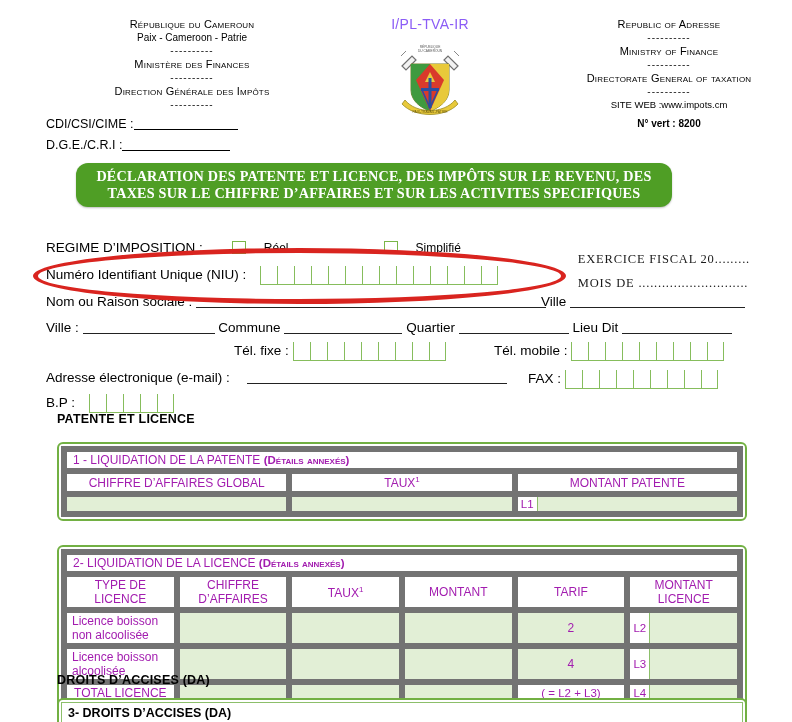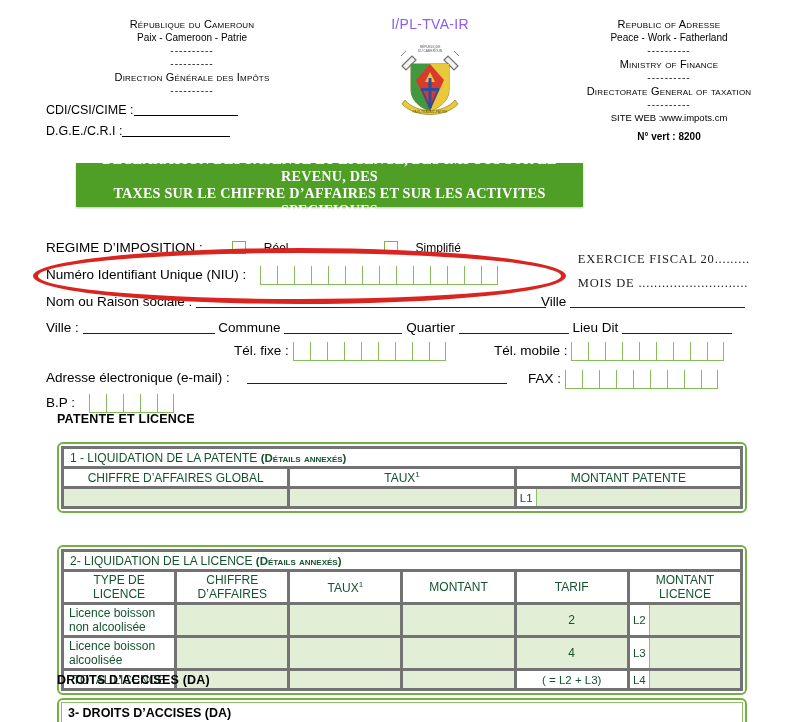--- a/index.html
+++ b/index.html
@@ -26,22 +26,22 @@
 
   .dgeline { font-size:12.5px; text-align:left; margin-top:7px; white-space:nowrap; }
   .dgeline .ul { display:inline-block; border-bottom:1px solid #000; height:13px; vertical-align:-2px; }
 
   .hdr-center { position:absolute; left:340px; top:16px; width:180px; text-align:center; }
   .form-code { color:#8b5cf6; font-size:14px; letter-spacing:.3px; }
   .coat { margin:6px auto 0; display:block; }
 
   
   .banner {
-    position:absolute; left:76px; top:163px; width:507px; height:44px;
-    background:#4f9e25; border-radius:0;
+    position:absolute; left:76px; top:163px; width:596px; height:44px;
+    background:#4f9e25; border-radius:12px;
     display:flex; align-items:center; justify-content:center;
     box-shadow:0 1px 2px rgba(0,0,0,.25);
   }
   .banner-txt {
     color:#ffffff; font-family:"Liberation Serif", serif; font-weight:bold;
     font-size:14.2px; line-height:17px; text-align:center; letter-spacing:.2px;
     padding:0 10px;
   }
 
   
@@ -71,22 +71,22 @@
   
   .sec-label { position:absolute; font-size:12.5px; font-weight:bold; letter-spacing:.2px; }
 
   
   .tbl-wrap {
     position:absolute; border:2.2px solid #72b043; border-radius:6px;
     background:#ffffff; padding:2px;
   }
   table.gt { width:100%; border-collapse:collapse; table-layout:fixed; }
   table.gt td, table.gt th {
-    border:3px solid #737373; font-size:12px; text-align:center;
-    height:20px; padding:1px 2px; font-weight:normal; color:#14532d;
+    border:6px solid #737373; font-size:12px; text-align:center;
+    height:20px; padding:1px 2px; font-weight:normal; color:#a21caf;
   }
   .t-title {
     text-align:left !important; font-weight:bold; font-size:12.5px;
     padding-left:6px !important; height:21px; background:#ffffff;
   }
   .t-title .sc { font-variant:small-caps; font-size:11.5px; font-weight:bold; }
   .t-head { background:#ffffff; height:21px; font-size:12.5px; }
   .t-cell { background:#e2efd6; height:21px; }
   .t-row-label { background:#ffffff; text-align:left !important; padding-left:5px !important; font-size:11.5px; }
   .t-total { background:#ffffff; font-size:12.5px; }
@@ -105,20 +105,21 @@
 </style>
 </head>
 <body>
 
 <div class="header">
 
   <div class="hdr-col hdr-left">
     <div class="hdr-line1">République du Cameroun</div>
     <div class="hdr-line2">Paix - Cameroon - Patrie</div>
     <div class="hdr-sep">----------</div>
+    <div class="hdr-line1">Ministère des Finances</div>
     <div class="hdr-sep">----------</div>
     <div class="hdr-line1">Direction Générale des Impôts</div>
     <div class="hdr-sep">----------</div>
     <div class="dgeline">
       <span>CDI/CSI/CIME :</span><span class="ul" style="width:104px"></span>
     </div>
     <div class="dgeline">
       <span>D.G.E./C.R.I :</span><span class="ul" style="width:108px"></span>
     </div>
   </div>
@@ -145,21 +146,20 @@
       <rect x="29" y="50" width="18" height="3" fill="#2a4fa0"></rect>
       <path d="M30 52 L38 70 L46 52" fill="none" stroke="#2a4fa0" stroke-width="1.6"></path>
 
       <path d="M13 62 C24 76 52 76 63 62 L66 66 C53 80 23 80 10 66 Z" fill="#e8c93a" stroke="#9a8a20" stroke-width=".8"></path>
       <text x="38" y="75" font-size="3.4" text-anchor="middle" fill="#6a5a10" font-family="Liberation Sans, sans-serif">PAIX-TRAVAIL-PATRIE</text>
     </svg>
   </div>
 
   <div class="hdr-col hdr-right">
     <div class="hdr-line1">Republic of Adresse</div>
-    <div class="hdr-line2">Peace - Work - Fatherland</div>
     <div class="hdr-sep">----------</div>
     <div class="hdr-line1">Ministry of Finance</div>
     <div class="hdr-sep">----------</div>
     <div class="hdr-line1">Directorate General of taxation</div>
     <div class="hdr-sep">----------</div>
     <div class="hdr-web">SITE WEB :www.impots.cm</div>
     <div class="hdr-vert">N° vert : 8200</div>
   </div>
 </div>
 

